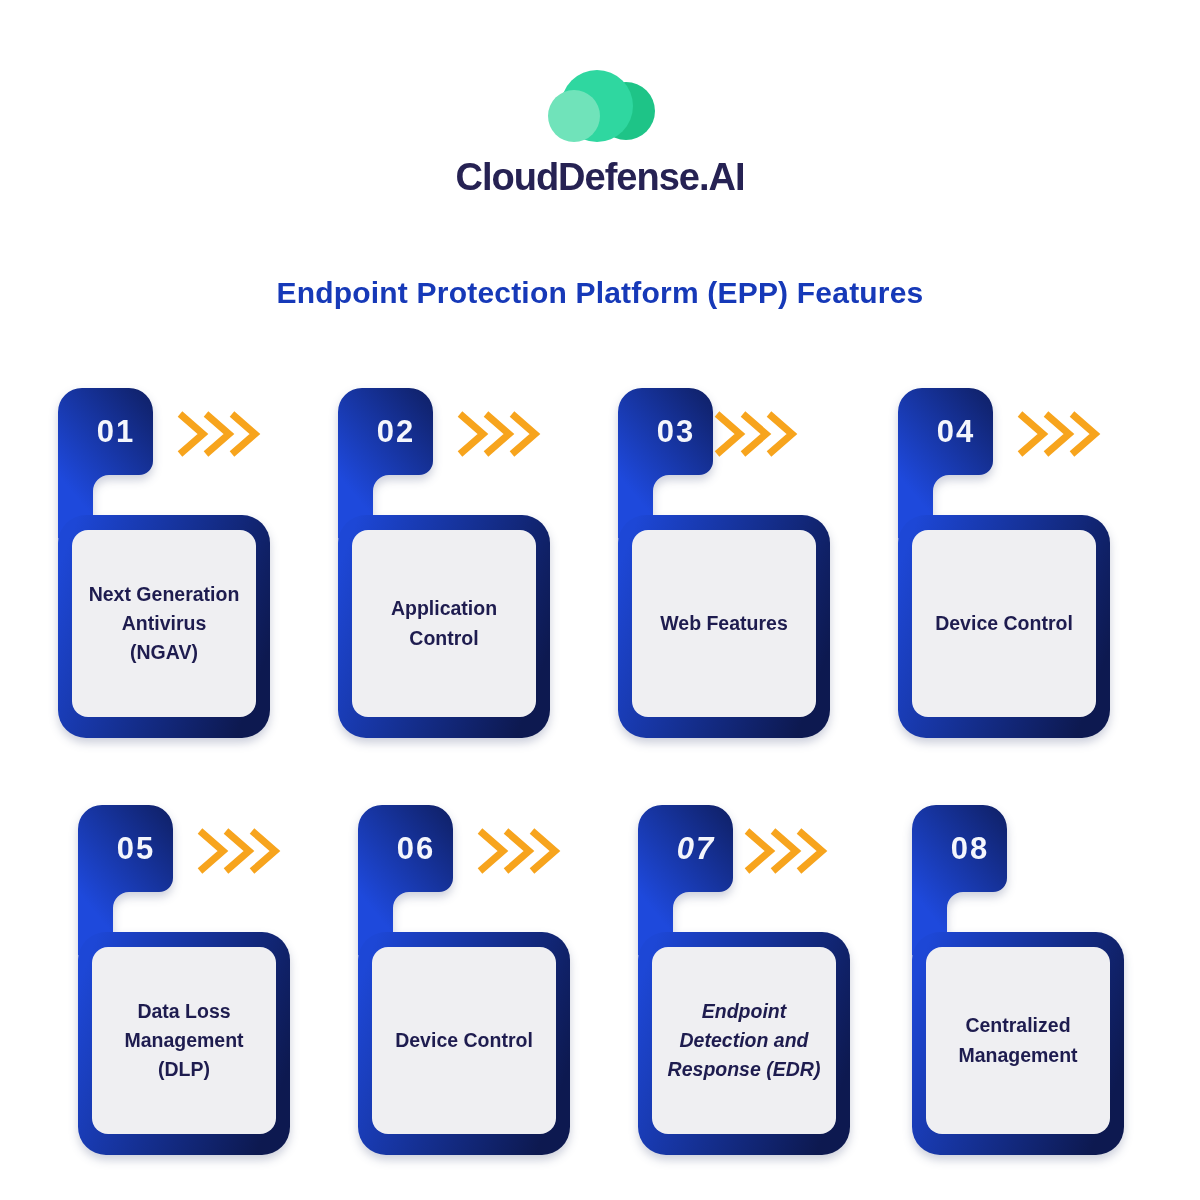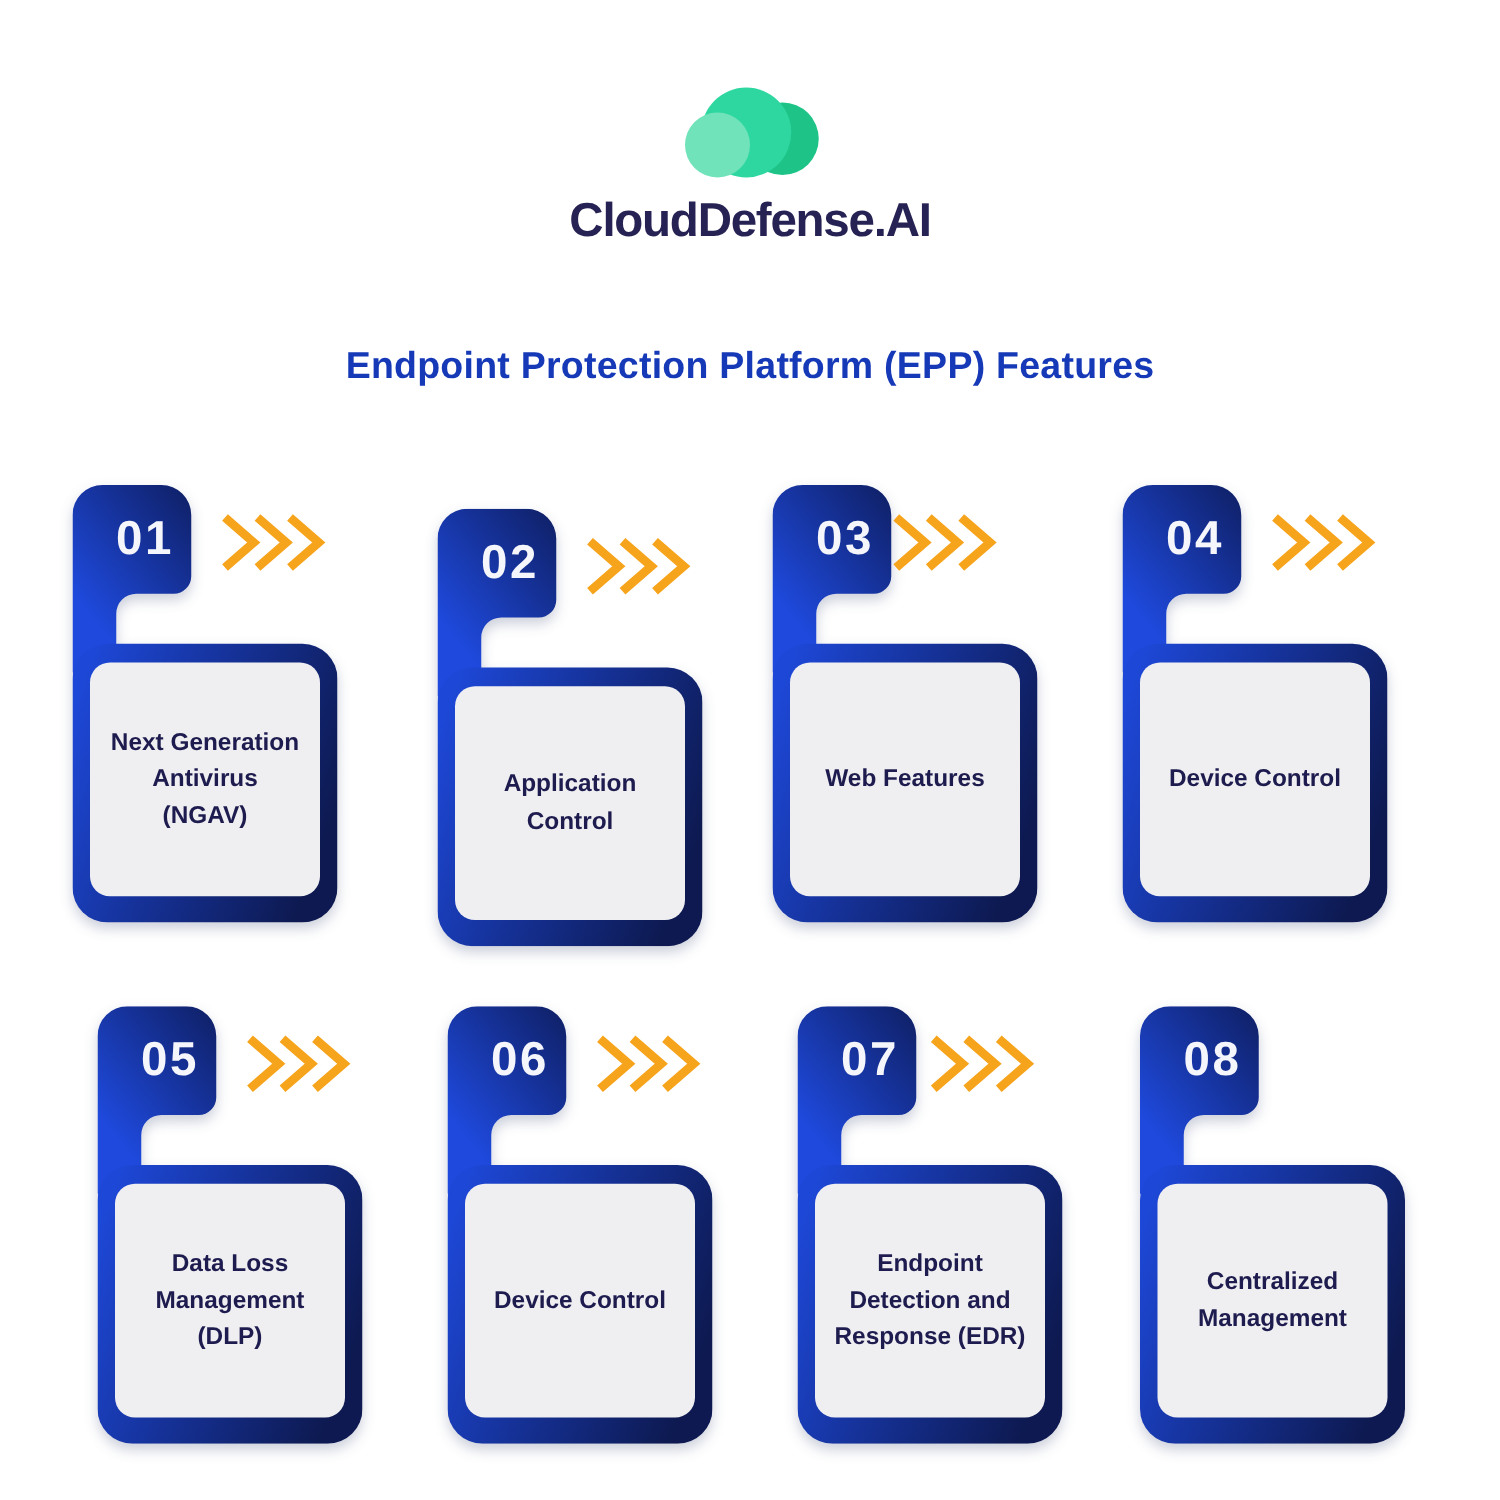--- a/index.html
+++ b/index.html
@@ -26,21 +26,21 @@
 
   
   .card { position: absolute; width: 212px; height: 350px; }
   .card svg.shape {
     position: absolute; left: 0; top: 0;
     filter: drop-shadow(0 5px 5px rgba(25, 35, 90, 0.22));
   }
   .card .num {
     position: absolute; left: 0; top: 0; width: 116px; height: 87px;
     display: flex; align-items: center; justify-content: center;
-    color: #f4f6fc; font-size: 38px; font-weight: 800; letter-spacing: 2px;
+    color: #f4f6fc; font-size: 31px; font-weight: 800; letter-spacing: 2px;
   }
   .card .chev { position: absolute; top: 23px; left: 119px; }
   .card.chev-near .chev { left: 96px; }
   .card.chev-mid  .chev { left: 106px; }
   .card .label {
     position: absolute; left: 14px; top: 142px; width: 184px; height: 187px;
     display: flex; align-items: center; justify-content: center;
     text-align: center; white-space: pre-line;
     color: #1e1c4f; font-size: 19.5px; font-weight: bold; line-height: 1.5;
   }
@@ -84,21 +84,21 @@
         <polyline points="3,3 26,23 3,43"></polyline>
           <polyline points="29,3 52,23 29,43"></polyline>
           <polyline points="55,3 78,23 55,43"></polyline>
       </g>
     </svg>
     <div class="label">Next Generation
 Antivirus
 (NGAV)</div>
   </div>
 
-  <div class="card" style="left:338px; top:407px;margin-left:12px;">
+  <div class="card" style="left:338px; top:388px;">
     <svg class="shape" width="212" height="350" viewBox="0 0 212 350">
       <path d="M 24 0 H 71 A 24 24 0 0 1 95 24 V 73 A 14 14 0 0 1 81 87 H 51 A 16 16 0 0 0 35 103 V 150 H 0 V 24 A 24 24 0 0 1 24 0 Z" fill="url(#gTab)"></path>
       <rect x="0" y="127" width="212" height="223" rx="28" fill="url(#gFrame)"></rect>
       <rect x="14" y="142" width="184" height="187" rx="16" fill="#efeff2"></rect>
     </svg>
     <div class="num">02</div>
     <svg class="chev" width="84" height="46" viewBox="0 0 84 46">
       <g fill="none" stroke="#f7a41d" stroke-width="7">
         <polyline points="3,3 26,23 3,43"></polyline>
           <polyline points="29,3 52,23 29,43"></polyline>
@@ -172,21 +172,21 @@
     <svg class="chev" width="84" height="46" viewBox="0 0 84 46">
       <g fill="none" stroke="#f7a41d" stroke-width="7">
         <polyline points="3,3 26,23 3,43"></polyline>
           <polyline points="29,3 52,23 29,43"></polyline>
           <polyline points="55,3 78,23 55,43"></polyline>
       </g>
     </svg>
     <div class="label">Device Control</div>
   </div>
 
-  <div class="card chev-mid" style="left:638px; top:805px;">
+  <div class="card chev-mid" style="left:638px; top:805px;font-style:italic;">
     <svg class="shape" width="212" height="350" viewBox="0 0 212 350">
       <path d="M 24 0 H 71 A 24 24 0 0 1 95 24 V 73 A 14 14 0 0 1 81 87 H 51 A 16 16 0 0 0 35 103 V 150 H 0 V 24 A 24 24 0 0 1 24 0 Z" fill="url(#gTab)"></path>
       <rect x="0" y="127" width="212" height="223" rx="28" fill="url(#gFrame)"></rect>
       <rect x="14" y="142" width="184" height="187" rx="16" fill="#efeff2"></rect>
     </svg>
     <div class="num">07</div>
     <svg class="chev" width="84" height="46" viewBox="0 0 84 46">
       <g fill="none" stroke="#f7a41d" stroke-width="7">
         <polyline points="3,3 26,23 3,43"></polyline>
           <polyline points="29,3 52,23 29,43"></polyline>

